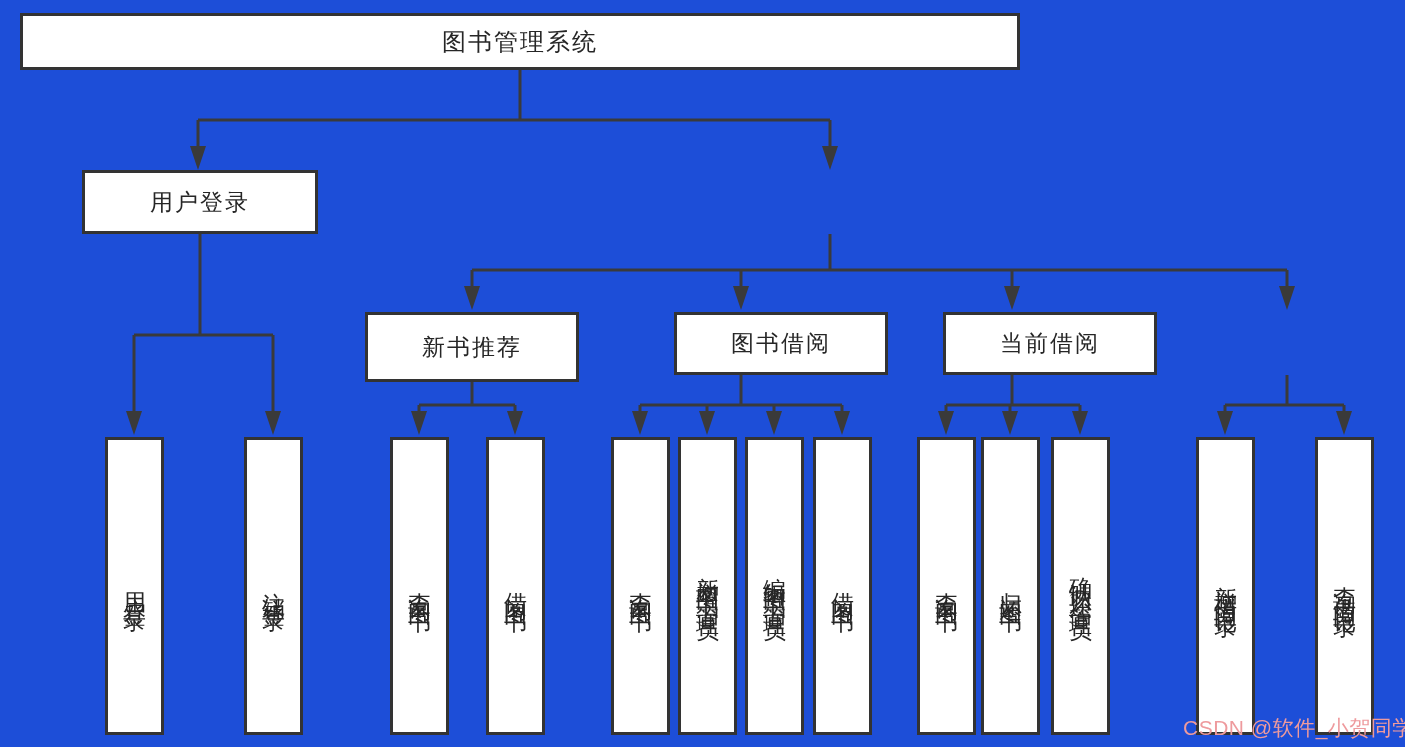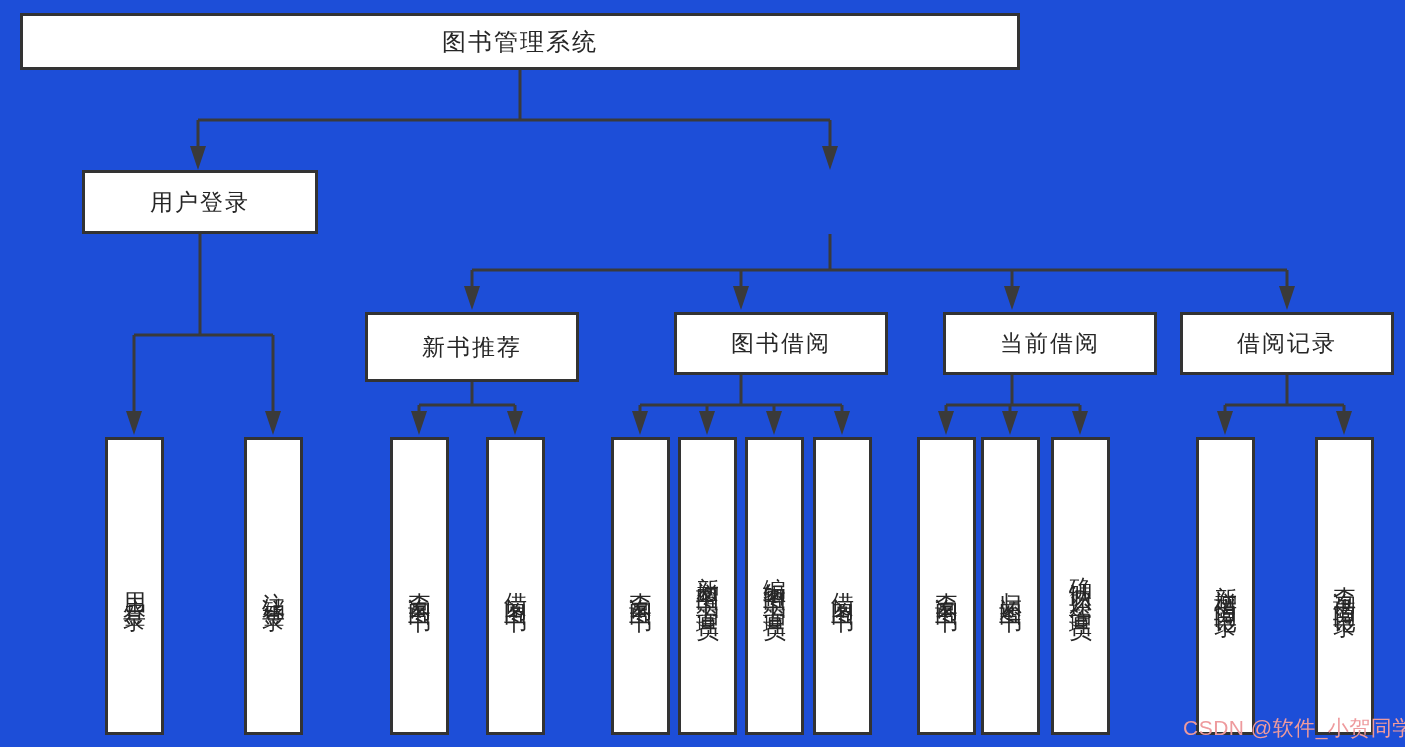--- a/index.html
+++ b/index.html
@@ -118,23 +118,20 @@
 
   <div class="box" style="left:365px;top:312px;width:214px;height:70px;">
     <span class="hlabel">新书推荐</span>
   </div>
   <div class="box" style="left:634px;top:312px;width:214px;height:63px;margin-left:40px;">
     <span class="hlabel">图书借阅</span>
   </div>
   <div class="box" style="left:943px;top:312px;width:214px;height:63px;">
     <span class="hlabel">当前借阅</span>
   </div>
-  <div class="box" style="left:1180px;top:312px;width:214px;height:63px;">
-    <span class="hlabel">借阅记录</span>
-  </div>
 
   <div class="box" style="left:105px;top:437px;width:59px;height:298px;">
     <span class="vlabel">用户登录</span>
   </div>
   <div class="box" style="left:244px;top:437px;width:59px;height:298px;">
     <span class="vlabel">注销登录</span>
   </div>
 
   <div class="box" style="left:390px;top:437px;width:59px;height:298px;">
     <span class="vlabel">查询图书</span>

